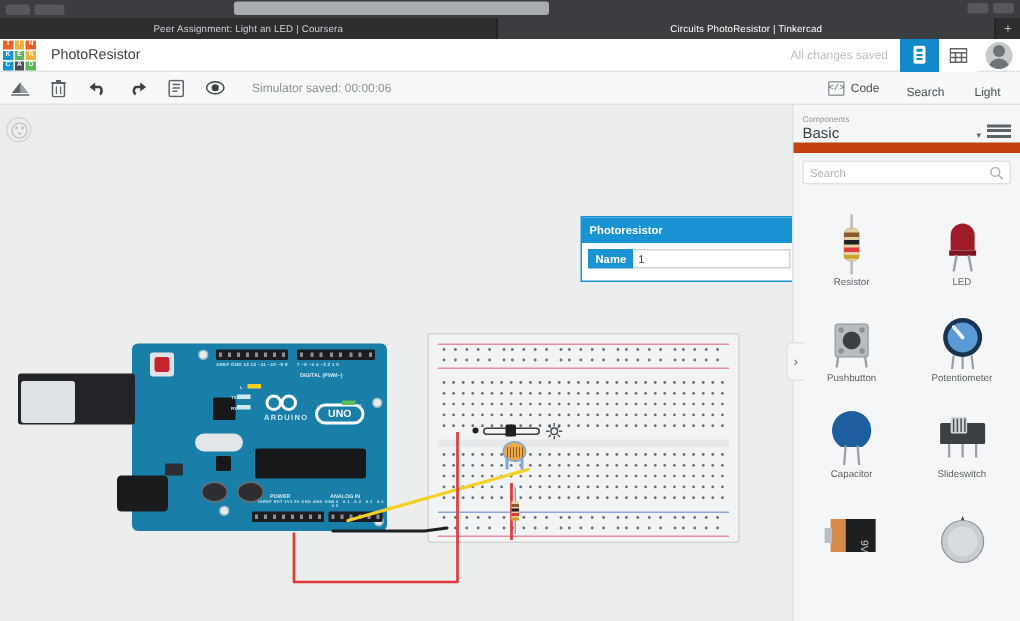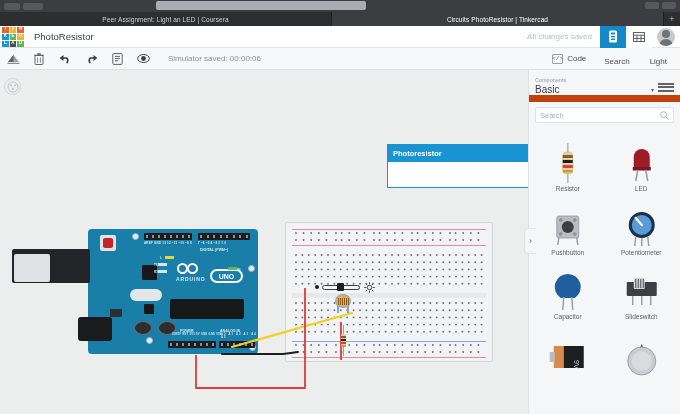--- a/index.html
+++ b/index.html
@@ -968,20 +968,24 @@
       <div class="res-body">
         <div class="res-band" style="top:1.5px;background:#8b5a2b;"></div>
         <div class="res-band" style="top:4.5px;background:#1d1f21;"></div>
         <div class="res-band" style="top:7.5px;background:#e03a3a;"></div>
         <div class="res-band" style="top:10.5px;background:#c9a227;"></div>
       </div>
     </div>
 
     <div class="inspector">
       <div class="insp-head">Photoresistor</div>
+      <div class="insp-row">
+        <div class="insp-label">Name</div>
+        <div class="insp-input">1</div>
+      </div>
     </div>
   </div>
 
   <div class="collapse-chevron">›</div>
 
   <div class="panel">
     <div class="panel-head">
       <div class="sel-wrap">
         <div class="sel-caption">Components</div>
         <div class="sel-value-row">

